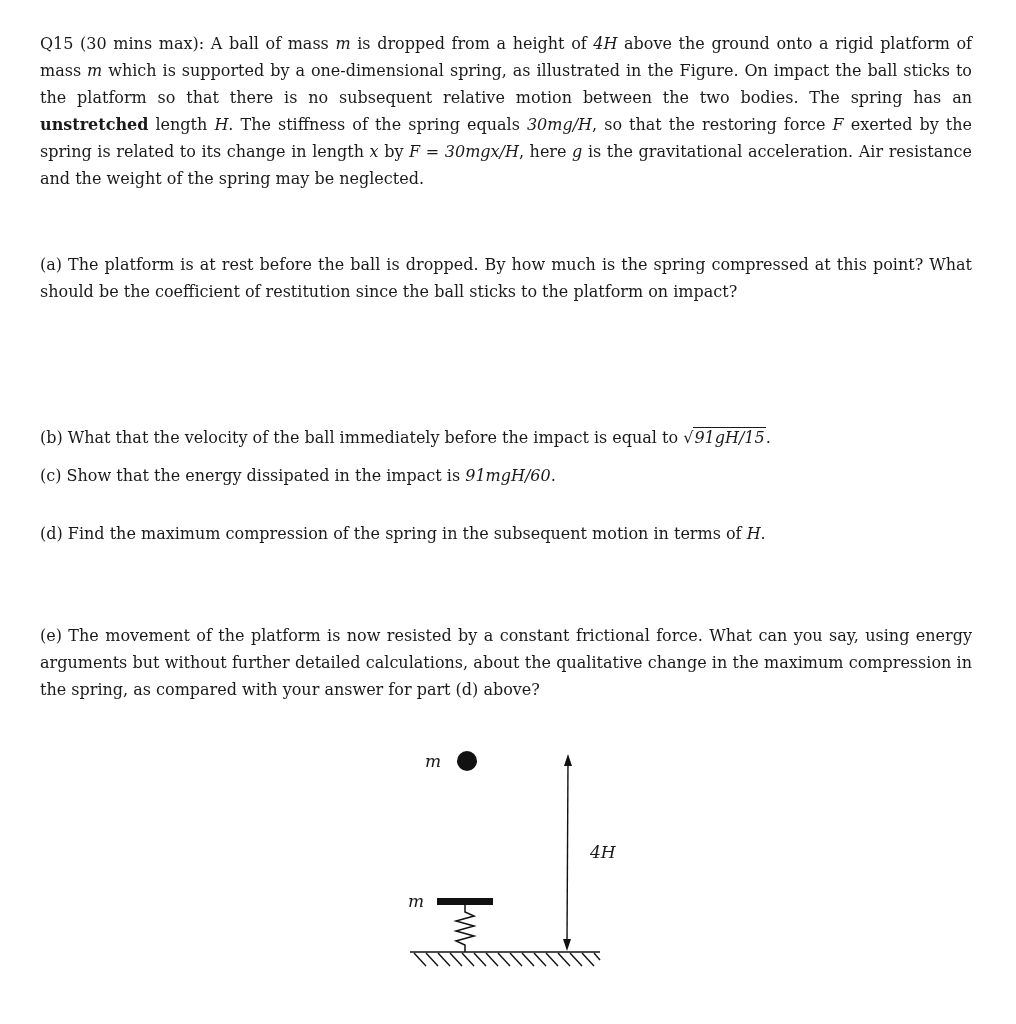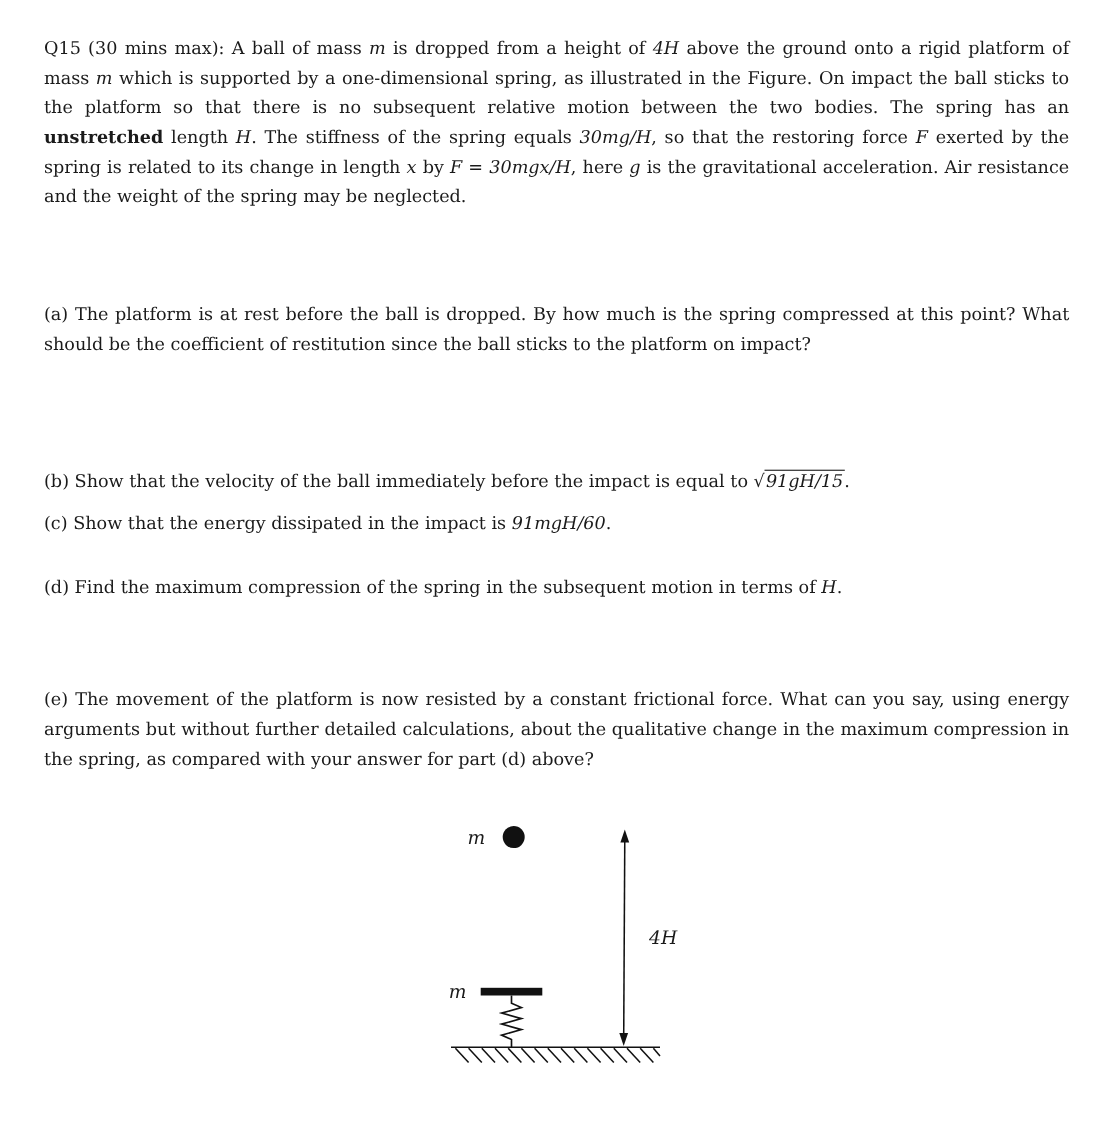--- a/index.html
+++ b/index.html
@@ -6,38 +6,38 @@
     body { width: 1016px; height: 1024px; position: relative; overflow: hidden;
            font-family: "DejaVu Serif", "Liberation Serif", serif; color: #1a1a1a; }
     .page { position: absolute; left: 40px; top: 30px; width: 932px; }
     p { margin: 0; font-size: 16px; line-height: 27px; text-align: justify; }
     .math { font-style: italic; }
     .bold { font-weight: bold; }
     .sqrt { display: inline-block; margin-top: 40px; }
     .sqrt .rad { font-style: normal; }
     .sqrt .over { border-top: 1.4px solid #1a1a1a; padding: 0 1px; font-style: italic; }
     #p-intro { position: absolute; top: 0; }
-    #p-a { position: absolute; top: 242px; }
+    #p-a { position: absolute; top: 221px; }
     #p-b { position: absolute; top: 354px; }
     #p-c { position: absolute; top: 432px; }
     #p-d { position: absolute; top: 490px; }
     #p-e { position: absolute; top: 592px; }
     .figure { position: absolute; left: 400px; top: 740px; width: 220px; height: 240px; }
     .figure svg { width: 100%; height: 100%; }
     .fig-label { font-family: "DejaVu Serif", serif; font-style: italic; font-size: 17px; fill: #1a1a1a; }
   </style>
 </head>
 <body>
 
 <div class="page">
   <p id="p-intro"><span>Q15</span> <span>(30 mins max):</span>  <span>A ball of mass </span><span class="math">m</span><span> is dropped from a height of </span><span class="math">4H</span><span> above the ground onto a rigid platform of mass </span><span class="math">m</span><span> which is supported by a one-dimensional spring, as illustrated in the Figure. On impact the ball sticks to the platform so that there is no subsequent relative motion between the two bodies. The spring has an </span><span class="bold">unstretched</span><span> length </span><span class="math">H</span><span>. The stiffness of the spring equals </span><span class="math">30mg/H</span><span>, so that the restoring force </span><span class="math">F</span><span> exerted by the spring is related to its change in length </span><span class="math">x</span><span> by </span><span class="math">F = 30mgx/H</span><span>, here </span><span class="math">g</span><span> is the gravitational acceleration. Air resistance and the weight of the spring may be neglected.</span></p>
 
   <p id="p-a">(a) The platform is at rest before the ball is dropped. By how much is the spring compressed at this point? What should be the coefficient of restitution since the ball sticks to the platform on impact?</p>
 
-  <p id="p-b"><span>(b) Show that the velocity of the ball immediately before the impact is equal to </span><span class="sqrt"><span class="rad">√</span><span class="over">91gH/15</span></span><span>.</span></p>
+  <p id="p-b"><span>(b) What that the velocity of the ball immediately before the impact is equal to </span><span class="sqrt"><span class="rad">√</span><span class="over">91gH/15</span></span><span>.</span></p>
 
   <p id="p-c"><span>(c) Show that the energy dissipated in the impact is </span><span class="math">91mgH/60</span><span>.</span></p>
 
   <p id="p-d"><span>(d) Find the maximum compression of the spring in the subsequent motion in terms of </span><span class="math">H</span><span>.</span></p>
 
   <p id="p-e">(e) The movement of the platform is now resisted by a constant frictional force. What can you say, using energy arguments but without further detailed calculations, about the qualitative change in the maximum compression in the spring, as compared with your answer for part (d) above?</p>
 </div>
 
 <div class="figure">
   <svg viewBox="0 0 220 240" xmlns="http://www.w3.org/2000/svg">

